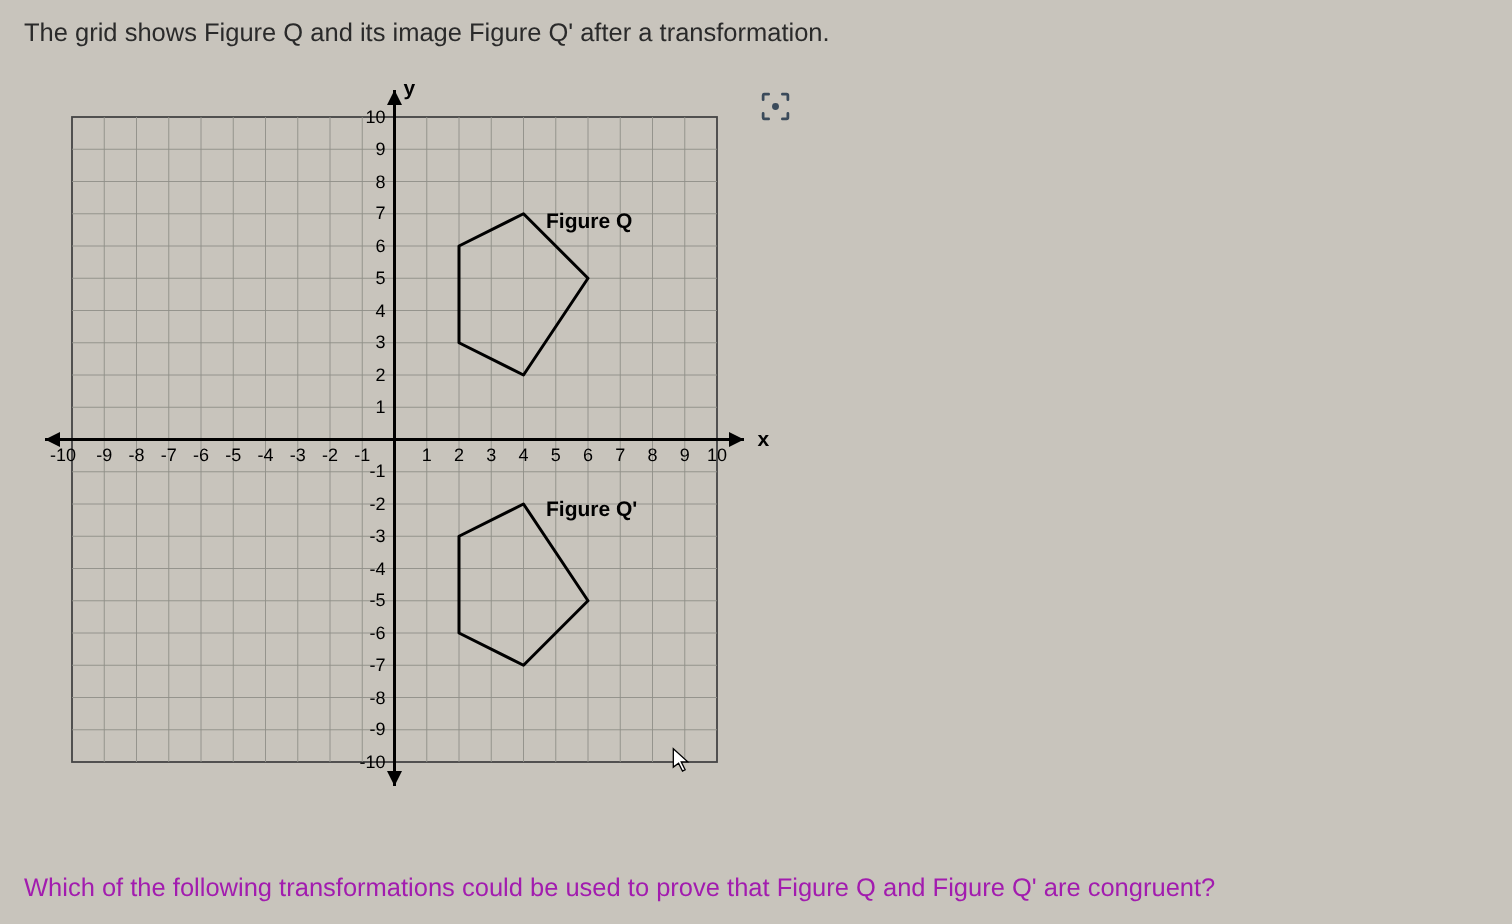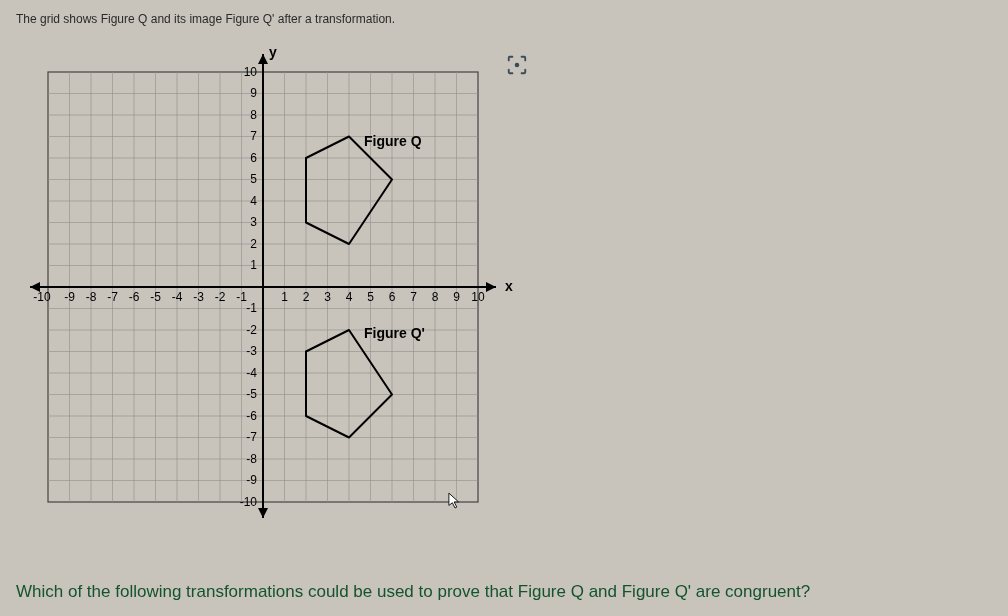--- a/index.html
+++ b/index.html
@@ -5,27 +5,27 @@
     * { margin: 0; padding: 0; box-sizing: border-box; }
     body {
       font-family: Arial, sans-serif;
       background: #c8c4bc;
       width: 1008px;
       height: 616px;
       padding: 12px 16px;
       position: relative;
     }
     .question-top {
-      font-size: 12px;
+      font-size: 17px;
       color: #2a2a2a;
       margin-bottom: 18px;
     }
     .question-bottom {
       font-size: 17px;
-      color: #14532d;
+      color: #a21caf;
       position: absolute;
       bottom: 14px;
       left: 16px;
     }
     .grid-wrap {
       position: relative;
       width: 520px;
       height: 500px;
       margin-left: 2px;
     }

